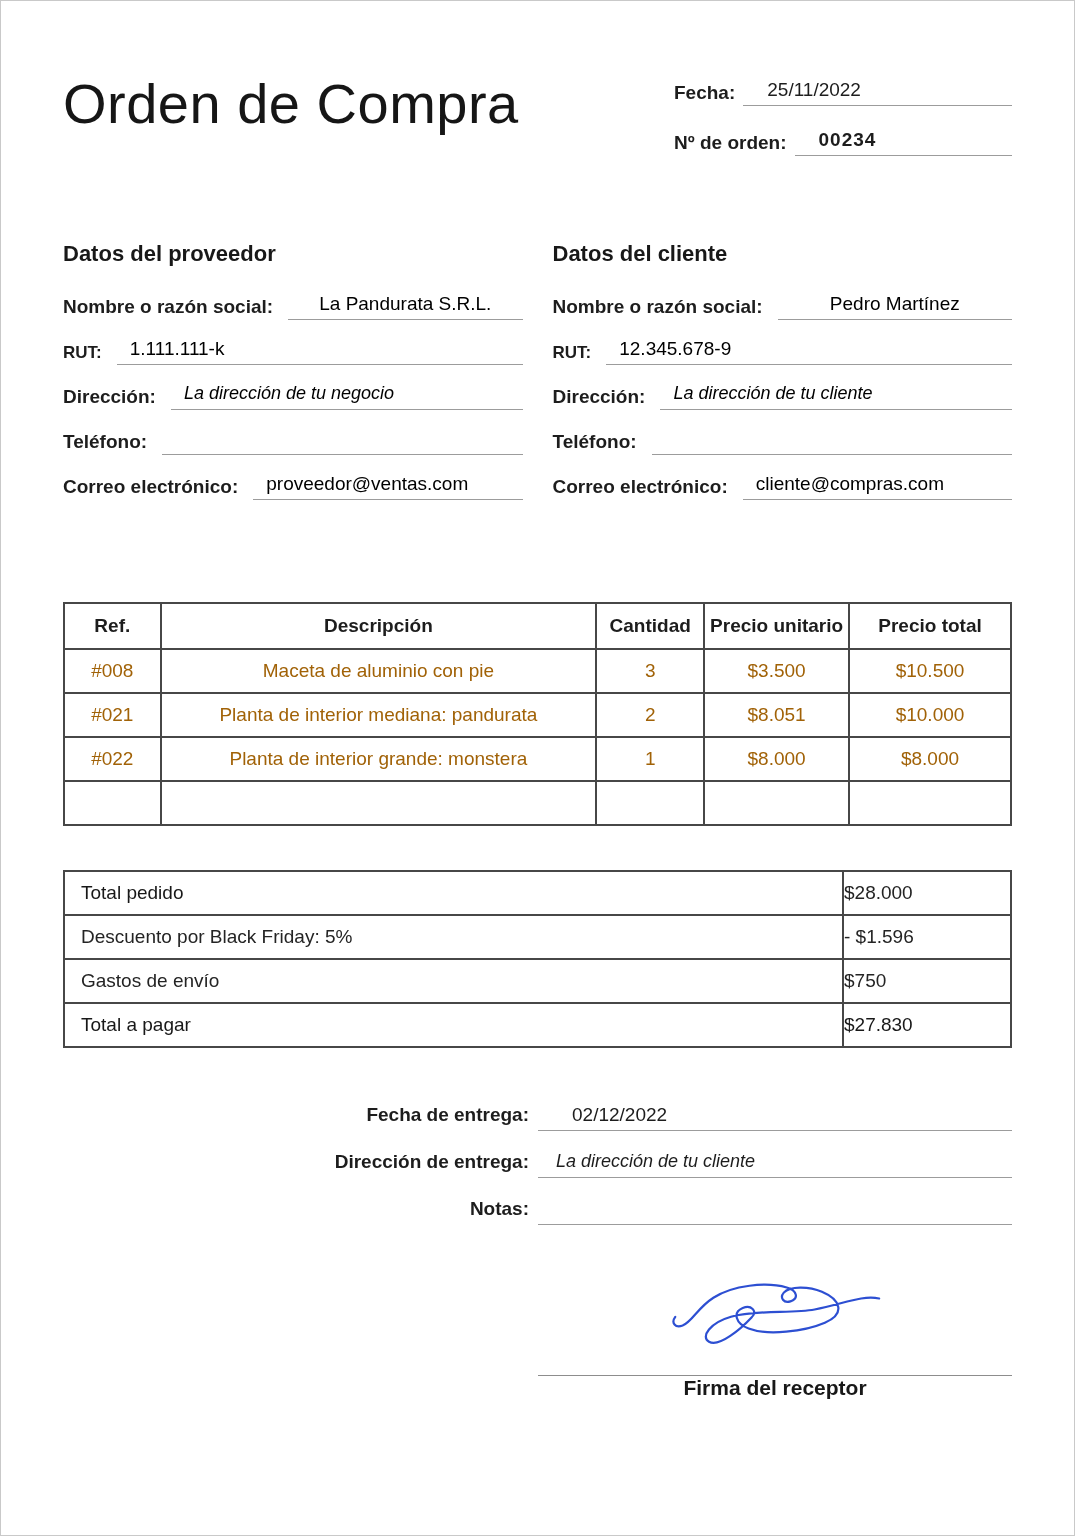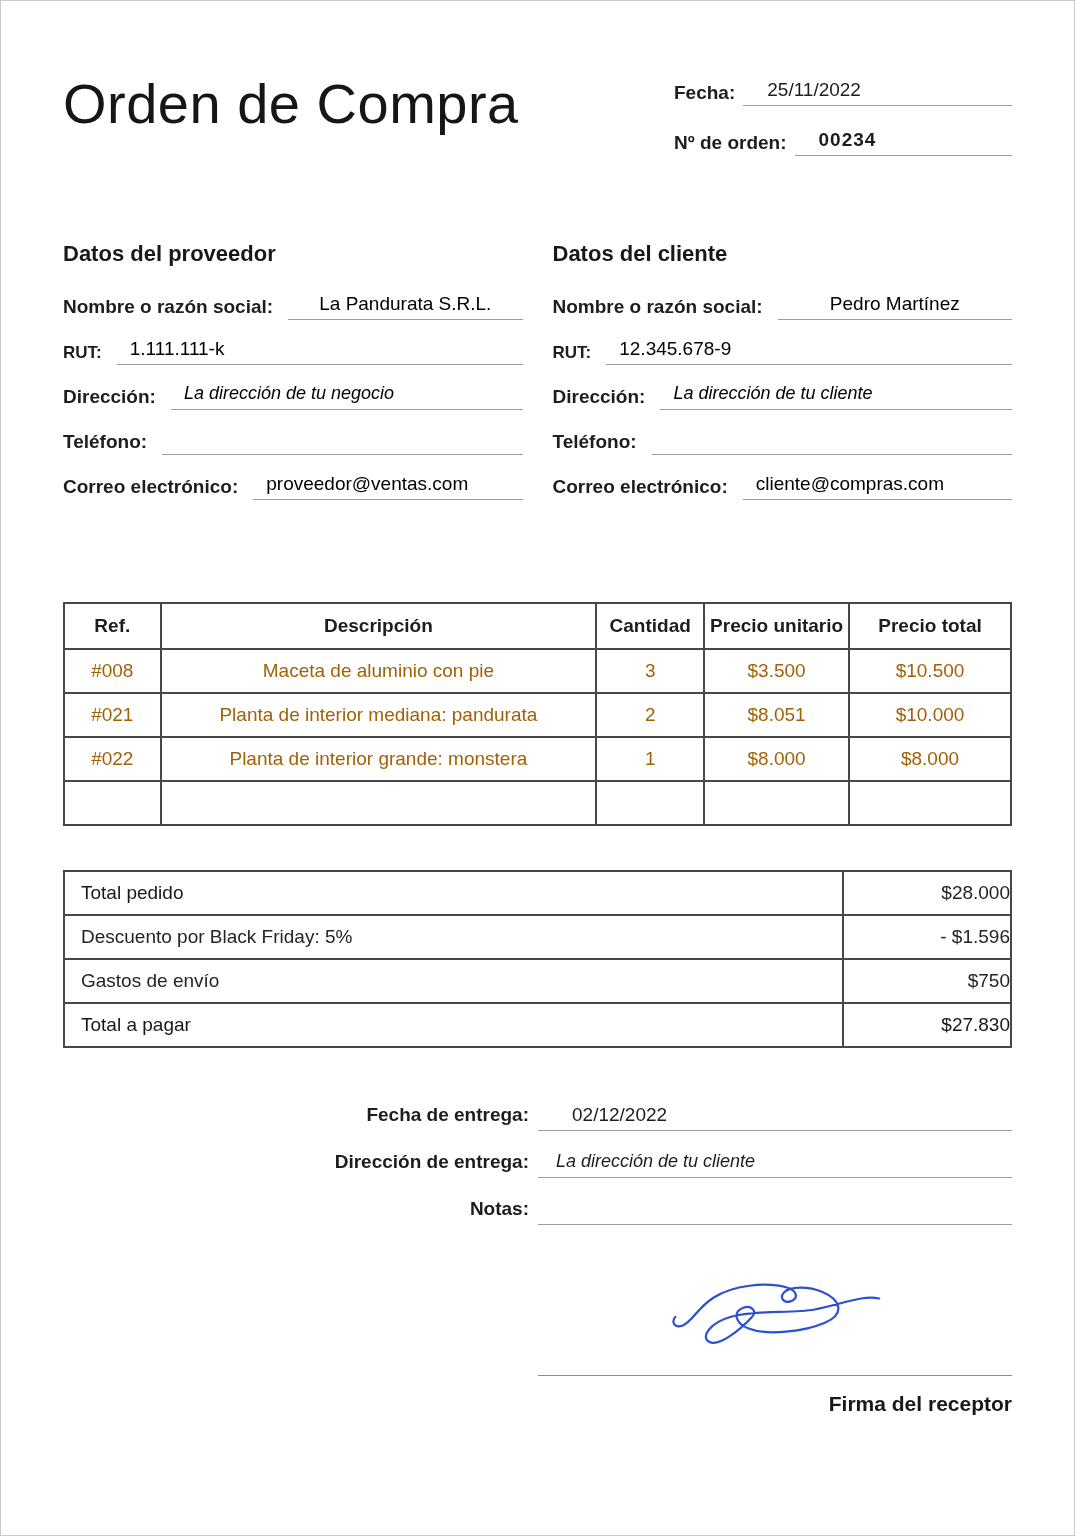--- a/index.html
+++ b/index.html
@@ -29,33 +29,33 @@
   .val.italic { font-style:italic; font-size:18px; }
   
   .items { width:100%; border-collapse:collapse; table-layout:fixed; margin-top:84px; }
   .items th, .items td { border:2px solid #474747; text-align:center; font-size:19px; padding:0 4px; }
   .items th { height:46px; font-weight:700; }
   .items td { height:44px; font-weight:400; color:#a16207; }
   
   .totals { width:100%; border-collapse:collapse; table-layout:fixed; margin-top:44px; }
   .totals td { border:2px solid #474747; height:44px; font-size:19px; color:#242424; }
   .totals td.tl { text-align:left; padding-left:16px; }
-  .totals td.tv { width:168px; text-align:right; }
+  .totals td.tv { width:168px; text-align:left; }
   .totals .bold { font-weight:400; color:#181818; }
   
   .delivery { margin-top:56px; }
   .drow { display:flex; align-items:flex-start; margin-bottom:20px; font-size:19px; min-height:27px; }
   .dlabel { width:475px; text-align:right; font-weight:700; white-space:nowrap; padding-right:9px; padding-bottom:2px; }
   .dval { flex:1; border-bottom:1.5px solid #9c9c9c; padding:0 4px 3px 34px; min-height:27px; }
   .dval.italic { font-style:italic; font-size:18px; padding-left:18px; }
   
   .sig-block { margin-left:475px; margin-top:44px; text-align:center; }
   .sig-scribble { display:block; margin:0 auto 6px auto; }
   .sig-line { border-bottom:1.5px solid #8d8d8d; width:100%; }
-  .sig-label { font-size:21px; font-weight:700; margin-top:16px; color:#181818;text-align:right; }
+  .sig-label { font-size:21px; font-weight:700; color:#181818; }
 </style>
 </head>
 <body>
 
 <div class="page">
 
   <div class="header">
     <div class="title">Orden de Compra</div>
     <div class="header-fields">
       <div class="hfield">

